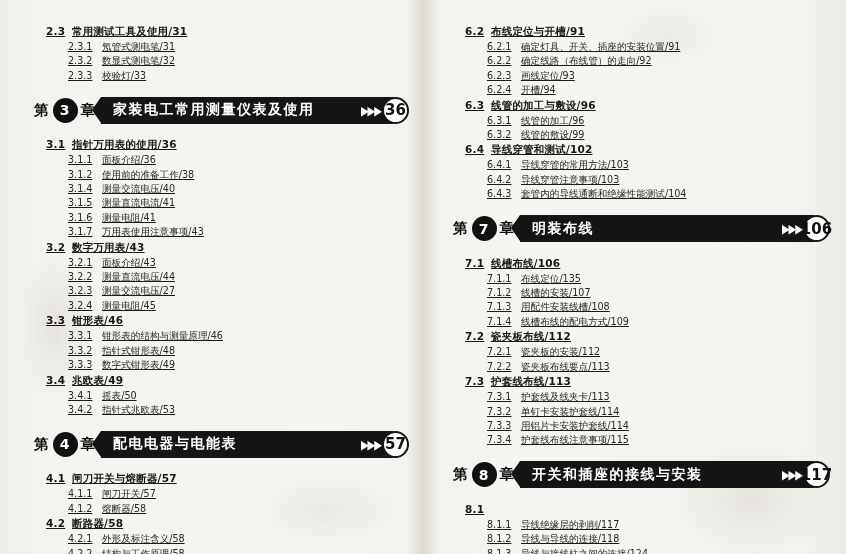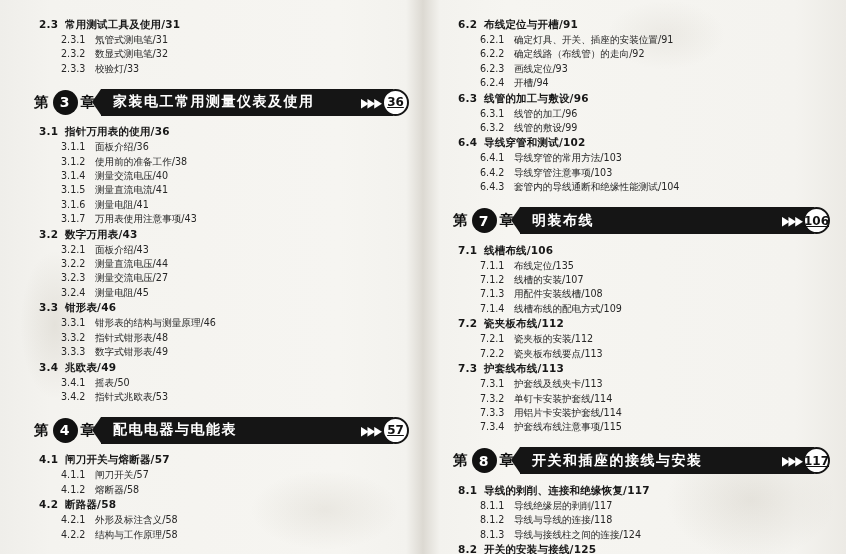--- a/index.html
+++ b/index.html
@@ -26,21 +26,21 @@
   .page.left{padding-left:34px;padding-right:14px;}
   .page.right{padding-left:30px;padding-right:16px;}
 
   
   .smudge{position:absolute;border-radius:50%;pointer-events:none;}
   .s1{left:20px;top:250px;width:70px;height:150px;background:radial-gradient(ellipse at center,rgba(150,140,120,.17),rgba(150,140,120,0) 70%);}
   .s2{left:250px;top:470px;width:150px;height:80px;background:radial-gradient(ellipse at center,rgba(150,140,120,.13),rgba(150,140,120,0) 70%);}
   .s3{right:10px;top:440px;width:170px;height:120px;background:radial-gradient(ellipse at center,rgba(150,140,120,.16),rgba(150,140,120,0) 70%);}
   .s4{right:120px;top:0px;width:120px;height:70px;background:radial-gradient(ellipse at center,rgba(150,140,120,.10),rgba(150,140,120,0) 70%);}
 
-  .toc-list{list-style:none;margin:5px;padding:0;}
+  .toc-list{list-style:none;margin:12px;padding:0;text-decoration:underline;}
 
   .lvl1{
     font-size:10.5px;
     line-height:15px;
     margin:0 0 1px 0;
     letter-spacing:.2px;
     font-weight:600;
     color:#171717;
     display:flex;
   }
@@ -125,26 +125,25 @@
   .chapter .bar .arrows span{display:inline-block;transform:scaleY(1.25);}
   .chapter .pagecircle{
     display:inline-flex;
     align-items:center;
     justify-content:center;
     width:23px;height:23px;
     border-radius:50%;
     background:#fff;
     border:2px solid #151515;
     color:#111;
-    font-size:12px;
+    font-size:15px;
     font-weight:700;
     margin-left:-11px;
     position:relative;
     z-index:2;
-    text-decoration:underline;
   }
   .top-pad{height:2px;}
 </style>
 </head>
 <body>
 
 <div class="spread">
   <div class="smudge s1"></div>
   <div class="smudge s2"></div>
   <div class="smudge s3"></div>
@@ -443,21 +442,20 @@
         <span class="arrows">
             <span>▶▶▶</span>
           </span>
       </span>
       <span class="pagecircle">117</span>
     </div>
 
     <ul class="toc-list">
       <li class="lvl1">
           <span class="num">8.1</span>
-          <span class="txt">导线的剥削、连接和绝缘恢复/117</span>
         </li>
       <li class="lvl2">
           <span class="num">8.1.1</span>
           <span class="txt">导线绝缘层的剥削/117</span>
         </li>
       <li class="lvl2">
           <span class="num">8.1.2</span>
           <span class="txt">导线与导线的连接/118</span>
         </li>
       <li class="lvl2">

